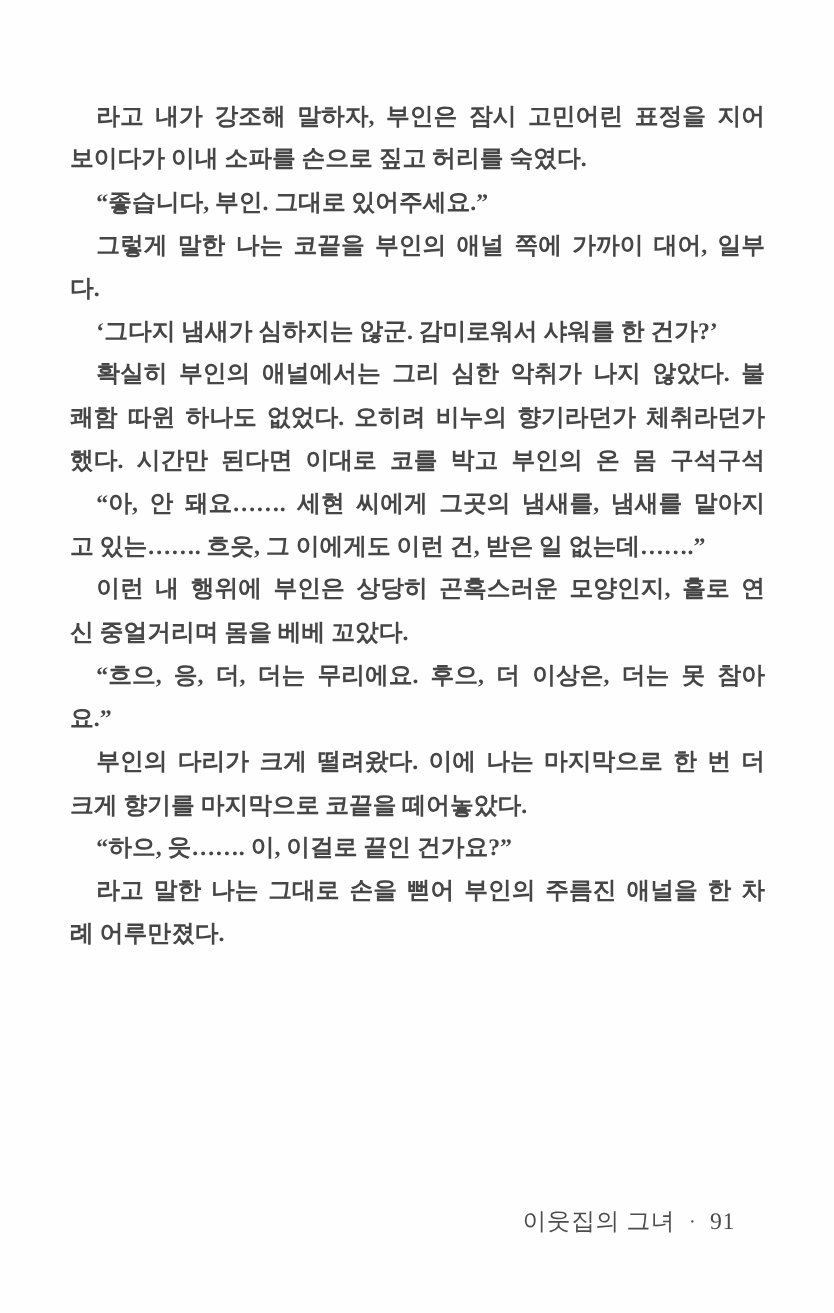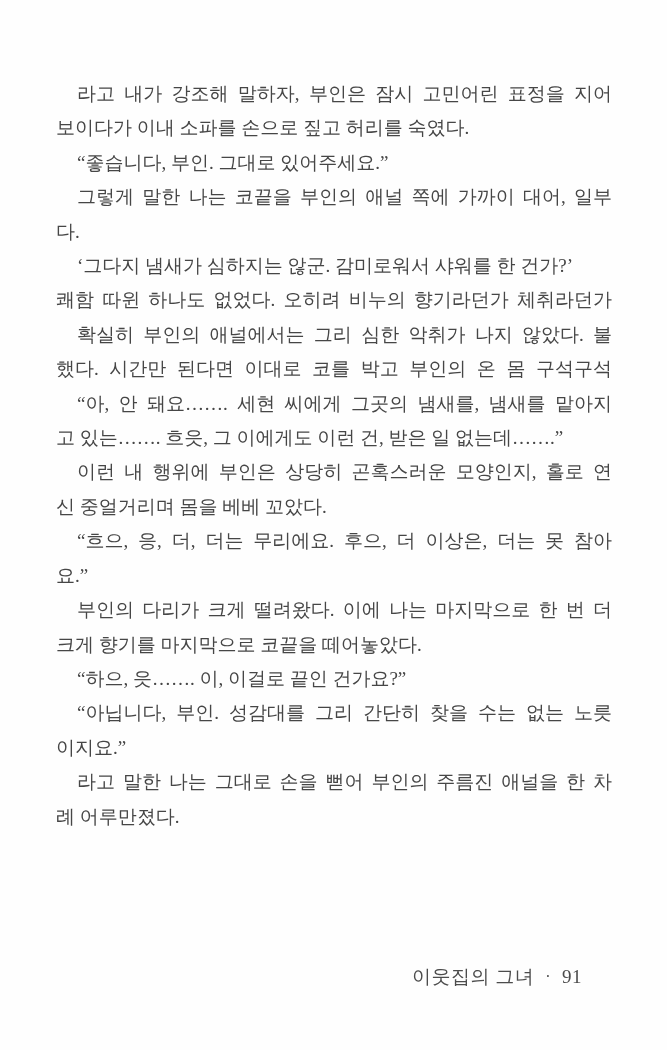--- a/index.html
+++ b/index.html
@@ -31,32 +31,33 @@
     color: #464646;
   }
   .paragraph {
     margin: 0;
     padding: 0;
   }
   .line {
     text-align: justify;
     overflow: hidden;
     white-space: normal;
+    font-weight: bold;
   }
   .line.just {
     text-align-last: justify;
     -moz-text-align-last: justify;
   }
   .line.indent {
     text-indent: 21px;
   }
   .page-footer {
     position: absolute;
     top: 964px;
-    right: 85px;
+    right: 79px;
     font-size: 19px;
     color: #4c4c4c;
     letter-spacing: 0.5px;
     white-space: nowrap;
     text-align: center;
   }
   .page-footer .dot {
     display: inline-block;
     margin: 0 11px;
     font-size: 16px;
@@ -77,22 +78,22 @@
         <div class="line indent">“좋습니다, 부인. 그대로 있어주세요.”</div>
       </div>
       <div class="paragraph">
         <div class="line just indent">그렇게 말한 나는 코끝을 부인의 애널 쪽에 가까이 대어, 일부</div>
         <div class="line">다.</div>
       </div>
       <div class="paragraph">
         <div class="line indent">‘그다지 냄새가 심하지는 않군. 감미로워서 샤워를 한 건가?’</div>
       </div>
       <div class="paragraph">
+        <div class="line just indent">확실히 부인의 애널에서는 그리 심한 악취가 나지 않았다. 불</div>
         <div class="line just">쾌함 따윈 하나도 없었다. 오히려 비누의 향기라던가 체취라던가</div>
-        <div class="line just indent">확실히 부인의 애널에서는 그리 심한 악취가 나지 않았다. 불</div>
         <div class="line just">했다. 시간만 된다면 이대로 코를 박고 부인의 온 몸 구석구석</div>
       </div>
       <div class="paragraph">
         <div class="line just indent">“아, 안 돼요……. 세현 씨에게 그곳의 냄새를, 냄새를 맡아지</div>
         <div class="line">고 있는……. 흐읏, 그 이에게도 이런 건, 받은 일 없는데…….”</div>
       </div>
       <div class="paragraph">
         <div class="line just indent">이런 내 행위에 부인은 상당히 곤혹스러운 모양인지, 홀로 연</div>
         <div class="line">신 중얼거리며 몸을 베베 꼬았다.</div>
       </div>
@@ -101,24 +102,20 @@
         <div class="line">요.”</div>
       </div>
       <div class="paragraph">
         <div class="line just indent">부인의 다리가 크게 떨려왔다. 이에 나는 마지막으로 한 번 더</div>
         <div class="line">크게 향기를 마지막으로 코끝을 떼어놓았다.</div>
       </div>
       <div class="paragraph">
         <div class="line indent">“하으, 읏……. 이, 이걸로 끝인 건가요?”</div>
       </div>
       <div class="paragraph">
-        <div class="line just indent">“아닙니다, 부인. 성감대를 그리 간단히 찾을 수는 없는 노릇</div>
-        <div class="line">이지요.”</div>
-      </div>
-      <div class="paragraph">
         <div class="line just indent">라고 말한 나는 그대로 손을 뻗어 부인의 주름진 애널을 한 차</div>
         <div class="line">례 어루만졌다.</div>
       </div>
     </div>
 
   <div class="page-footer">
     <span>이웃집의 그녀</span><span class="dot">·</span><span>91</span>
   </div>
 
 </div>

